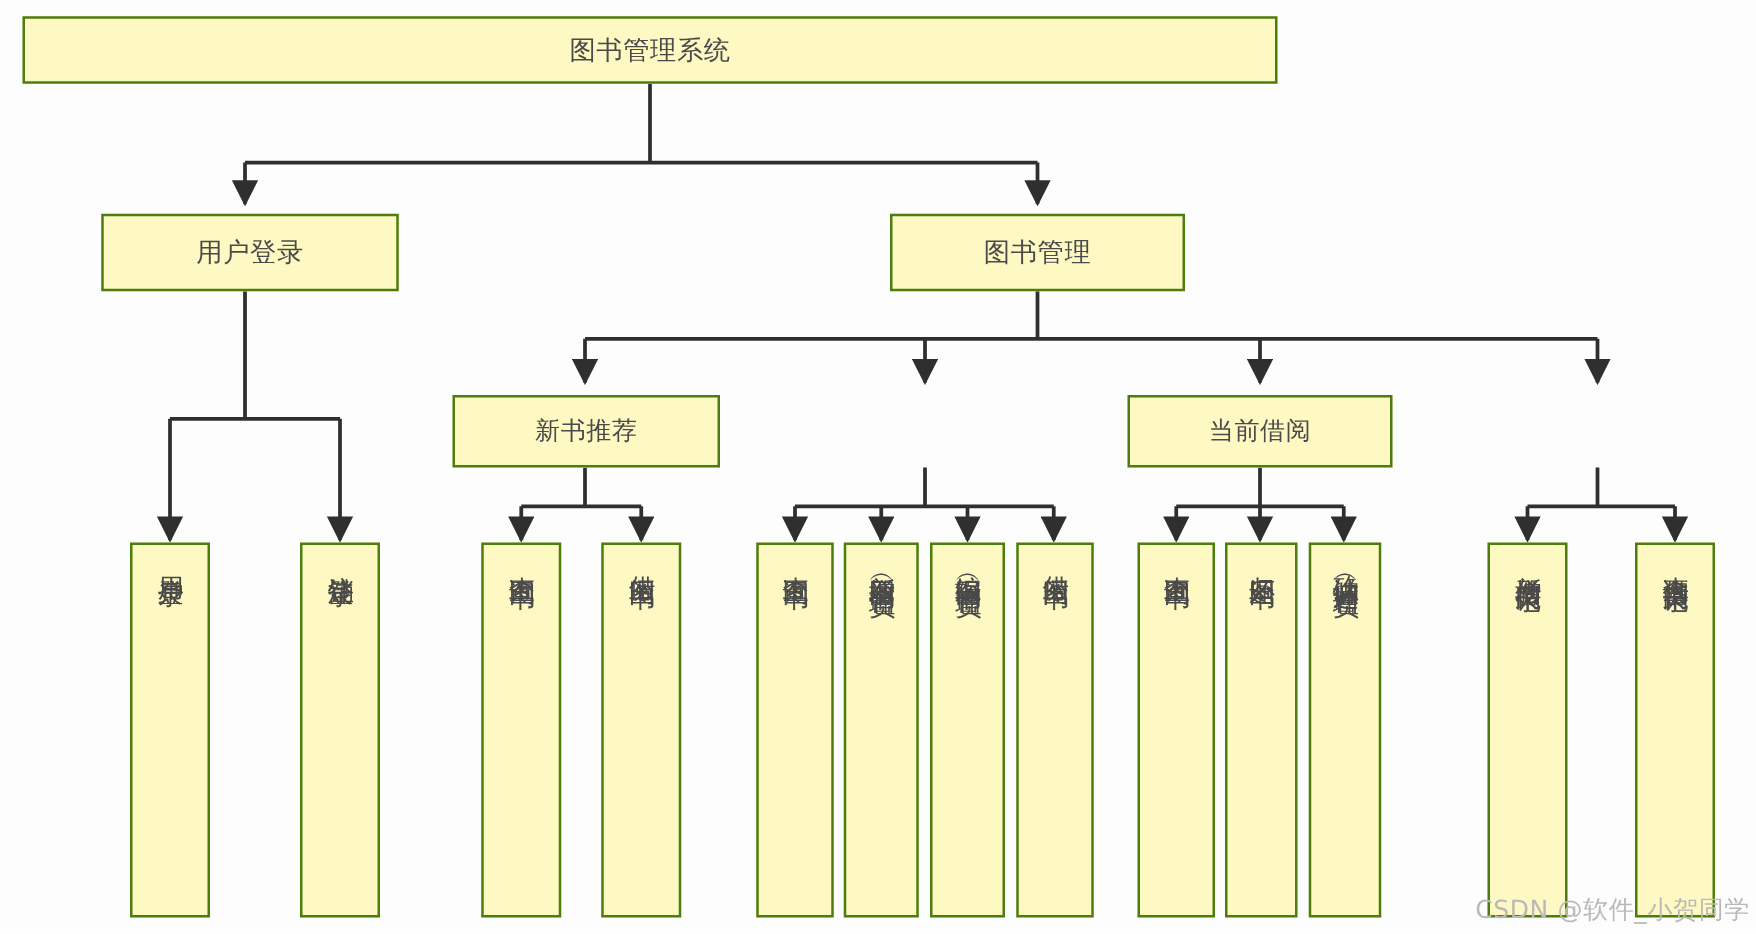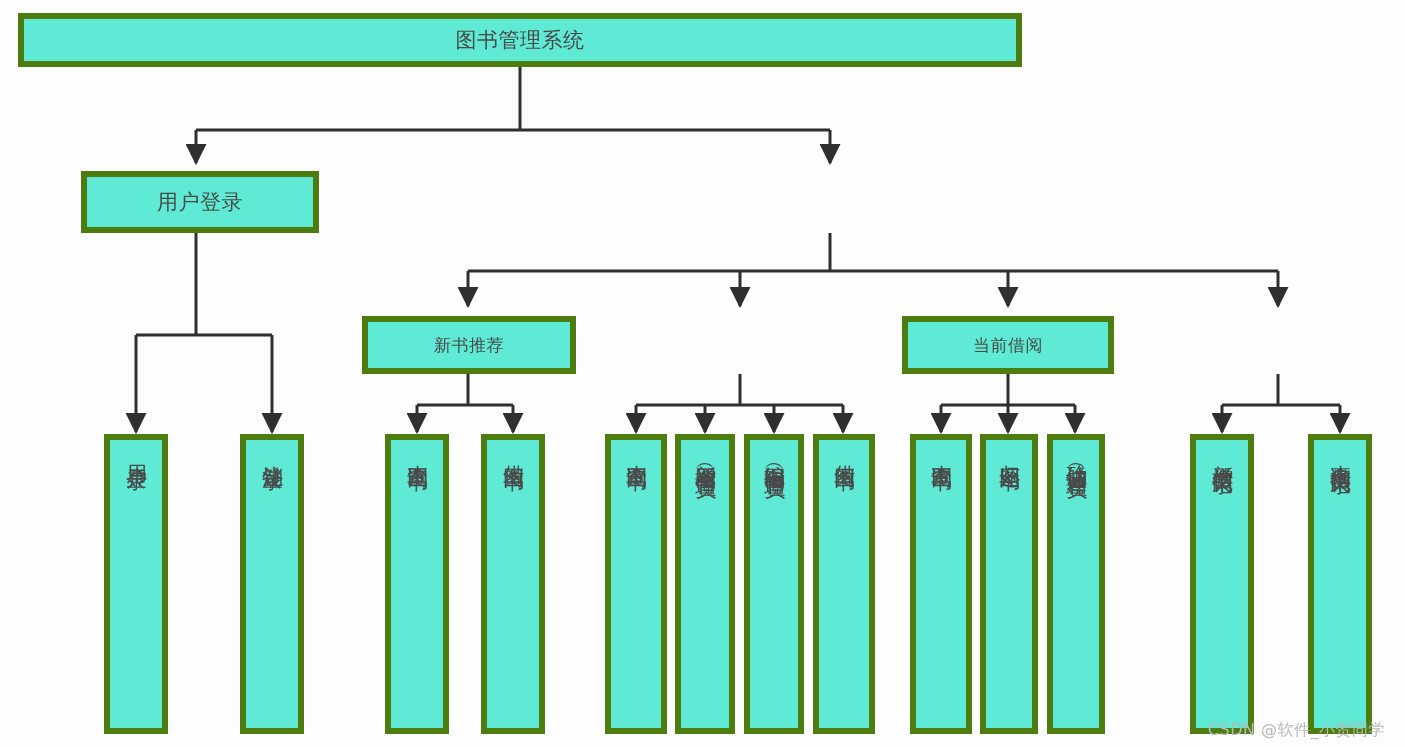--- a/index.html
+++ b/index.html
@@ -22,22 +22,22 @@
     position: absolute;
     left: 0;
     top: 0;
     width: 1405px;
     height: 747px;
     pointer-events: none;
   }
   .node {
     position: absolute;
     box-sizing: border-box;
-    background: #5eead4;
-    border: 6px solid #4d7c0f;
+    background: #fef9c3;
+    border: 2px solid #4d7c0f;
     display: flex;
     align-items: center;
     justify-content: center;
     z-index: 2;
   }
   .node .label {
     color: #4a4a4a;
     font-size: 20px;
     line-height: 1.18;
     letter-spacing: 0.5px;
@@ -52,28 +52,28 @@
     writing-mode: vertical-rl;
     text-orientation: upright;
     font-size: 21px;
     line-height: 1.12;
     letter-spacing: 2px;
     white-space: normal;
     max-height: 278px;
   }
   .node.root .label { font-size: 21px; }
   .node.l1 .label  { font-size: 21px; }
-  .node.l2 .label  { font-size: 17px; }
+  .node.l2 .label  { font-size: 20px; }
 
   #watermark {
     position: absolute;
-    right: 20px;
+    right: 5px;
     bottom: 6px;
     color: #b9b9b9;
-    font-size: 16px;
+    font-size: 20px;
     letter-spacing: 0.5px;
     z-index: 5;
     white-space: nowrap;
     font-family: "DejaVu Sans", "Liberation Sans", sans-serif;
   }
 </style>
 </head>
 <body>
 
 <div id="canvas">
@@ -128,20 +128,23 @@
     </g>
   </svg>
 
   <div class="node root" style="left:18px; top:13px; width:1004px; height:54px;">
     <span class="label">图书管理系统</span>
   </div>
 
   <div class="node l1" style="left:81px; top:171px; width:238px; height:62px;">
     <span class="label">用户登录</span>
   </div>
+  <div class="node l1" style="left:712px; top:171px; width:236px; height:62px;">
+    <span class="label">图书管理</span>
+  </div>
 
   <div class="node l2" style="left:362px; top:316px; width:214px; height:58px;">
     <span class="label">新书推荐</span>
   </div>
   <div class="node l2" style="left:902px; top:316px; width:212px; height:58px;">
     <span class="label">当前借阅</span>
   </div>
 
   <div class="node leaf" style="left:104px; top:434px; width:64px; height:300px;">
     <span class="label">用户登录</span>

